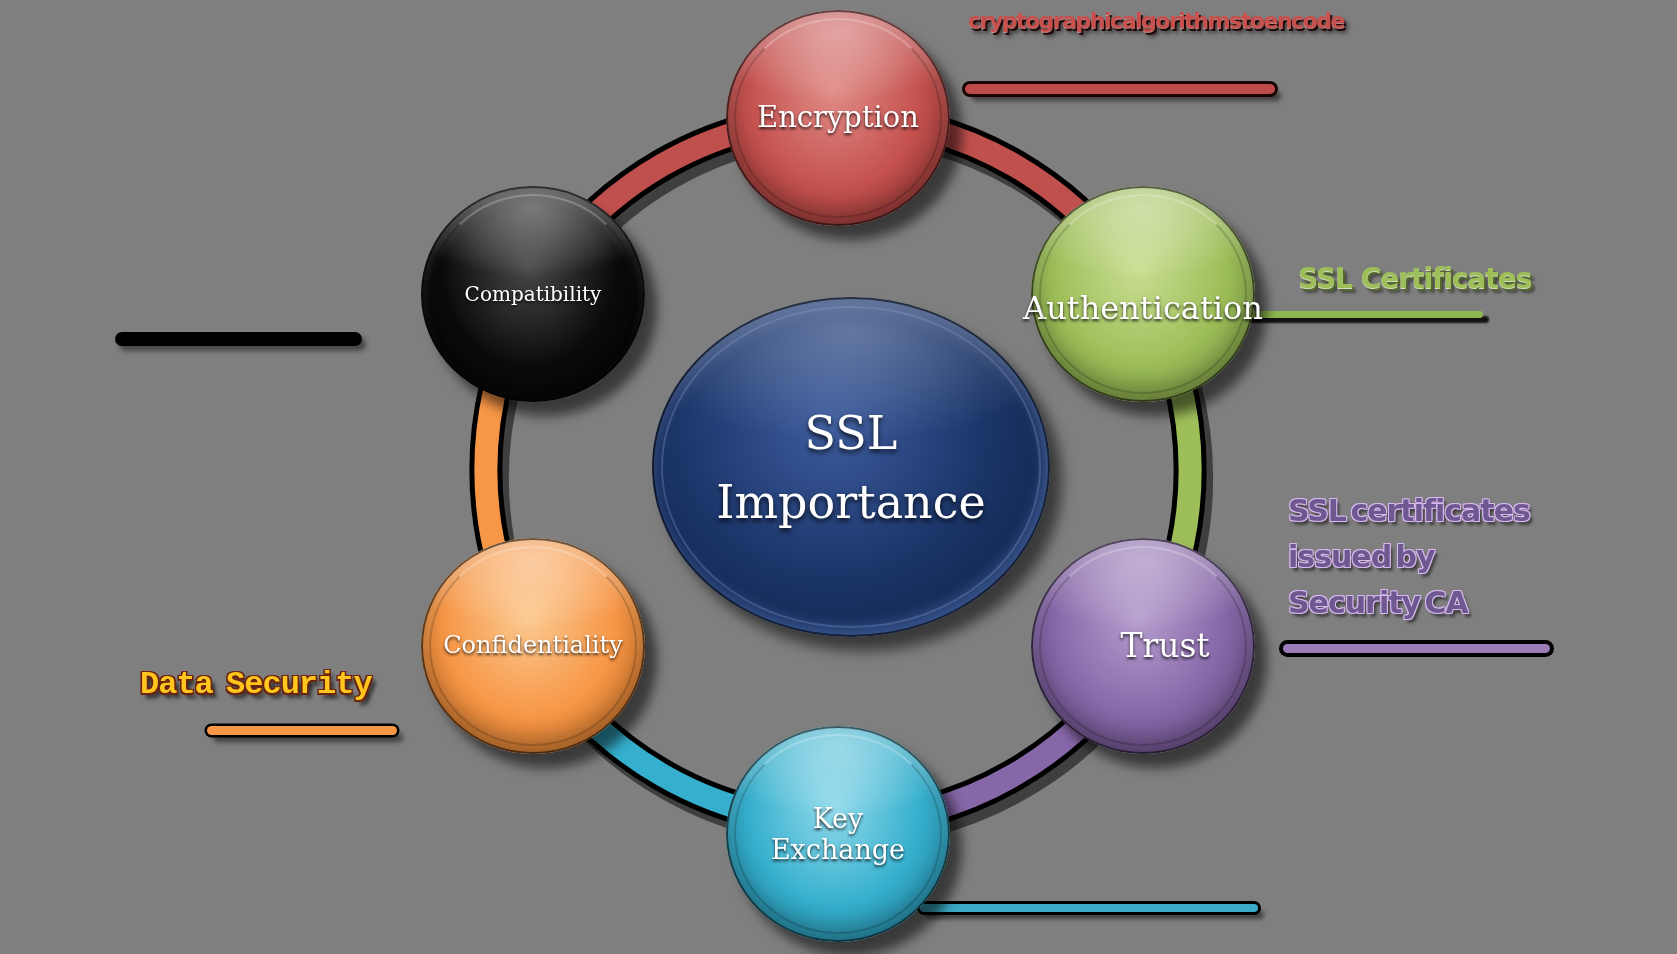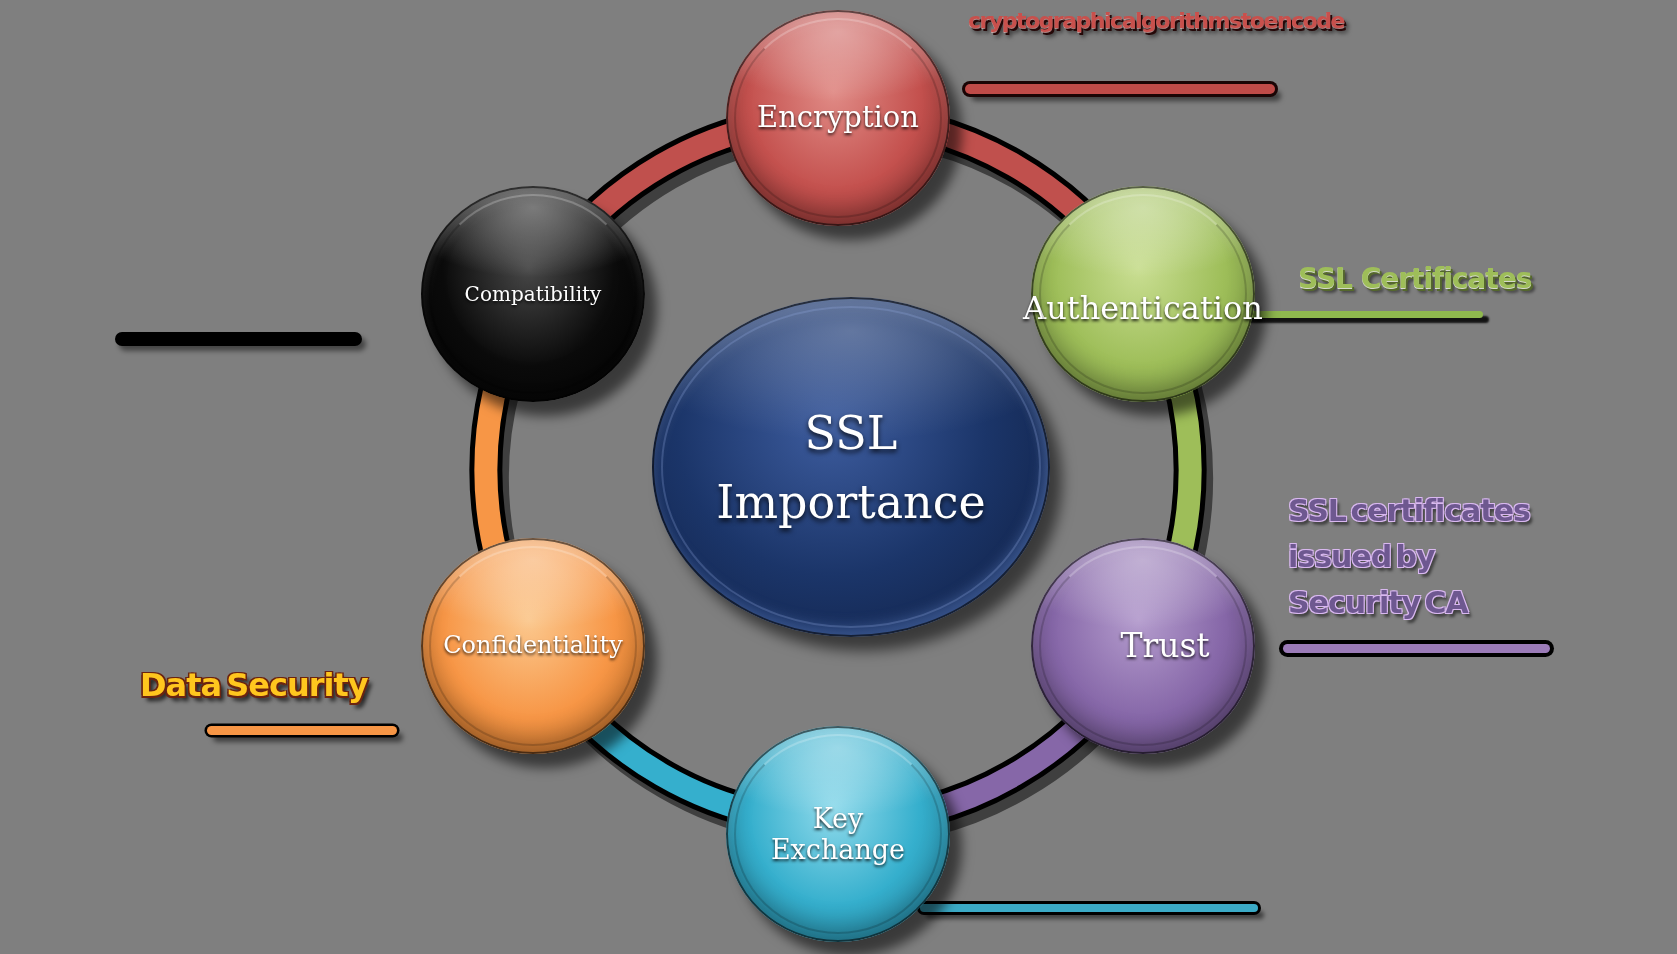--- a/index.html
+++ b/index.html
@@ -162,17 +162,17 @@
     <div class="ann-line">cryptographic algorithms to encode</div>
   </div>
   <div class="ann a1" style="color: rgb(158, 190, 89);">
     <div class="ann-line">SSL Certificates</div>
   </div>
   <div class="ann a2" style="color: rgb(110, 88, 144);">
     <div class="ann-line">SSL certificates</div>
     <div class="ann-line">issued by</div>
     <div class="ann-line">Security CA</div>
   </div>
-  <div class="ann a4" style="color: rgb(255, 198, 30);">
+  <div class="ann a4" style="color: rgb(255, 198, 30); font-family: Liberation Mono, monospace;">
     <div class="ann-line">Data Security</div>
   </div>
 
 </div>
 
 </body></html>

